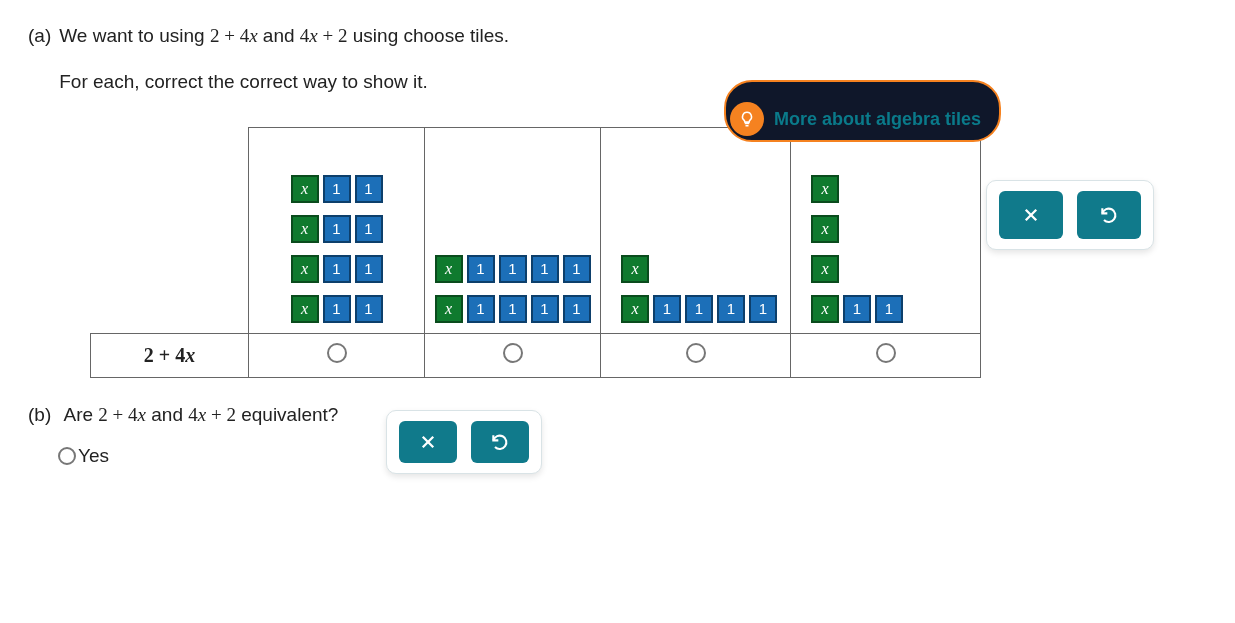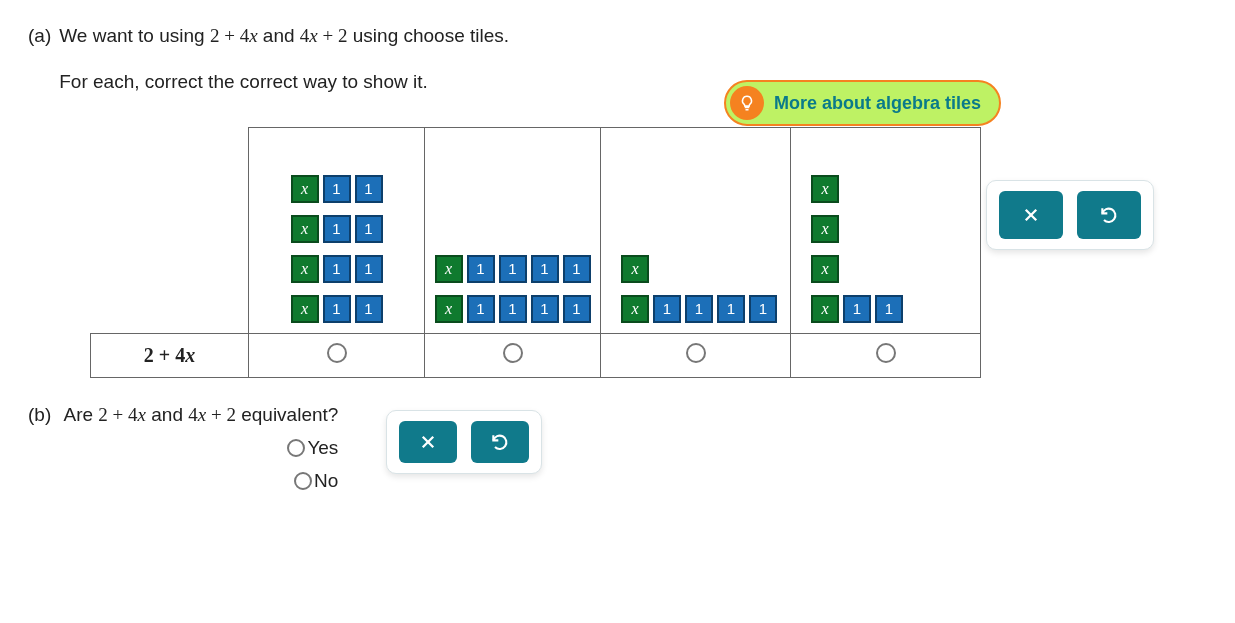--- a/index.html
+++ b/index.html
@@ -16,29 +16,29 @@
   .part-label { margin-right: 8px; }
   .prompt-a { line-height: 1.7; }
   .italic-x { font-style: italic; font-family: "Times New Roman", serif; }
   .math { font-family: "Times New Roman", serif; }
 
   .more-pill {
     display: inline-flex;
     align-items: center;
     border: 2px solid #f58220;
     border-radius: 28px;
-    padding: 4px 18px 4px 4px;
+    padding: 20px 18px 4px 4px;
     color: #0a7a8a;
     font-weight: bold;
     font-size: 18px;
     cursor: pointer;
     position: absolute;
     left: 696px;
     top: 60px;
-    background: #bef264;
+    background: #0f172a;
   }
   .bulb-circle {
     width: 34px; height: 34px; border-radius: 50%;
     background: #f58220; display: inline-flex;
     align-items: center; justify-content: center;
     margin-right: 10px; color: #fff;
   }
   .bulb-svg { width: 18px; height: 18px; }
 
   .top-area { position: relative; }
@@ -164,21 +164,21 @@
   }
 
   .part-b {
     margin-top: 26px;
     display: flex;
     align-items: flex-start;
     gap: 8px;
   }
   .part-b-left { margin-right: 40px; }
   .yn-options { margin-left: 30px; margin-top: 4px; font-size: 19px; }
-  .yn-row { margin-top: 11px; text-align: right; }
+  .yn-row { margin-top: 19px; }
 
   .undo-svg { width: 20px; height: 20px; }
   .x-svg { width: 18px; height: 18px; }
 </style>
 </head>
 <body>
 
 <div class="top-area">
 
   <div class="row prompt-a">
@@ -311,21 +311,20 @@
   </tbody>
     </table>
 </div>
 
 <div class="part-b">
   <div class="part-b-left">
     <span class="part-label">(b)</span>
     <span>Are </span><span class="math">2 + 4</span><span class="italic-x">x</span><span> and </span><span class="math">4</span><span class="italic-x">x</span><span class="math"> + 2</span><span> equivalent?</span>
     <div class="yn-options">
       <div class="yn-row"><span class="radio-small"></span><span>Yes</span></div>
-      <div class="yn-row"><span class="radio-small"></span><span>No</span></div>
     </div>
   </div>
 
   <div class="action-group" style="margin-top:6px;">
     <button class="action-btn small">
       <svg class="x-svg" viewBox="0 0 24 24" stroke="#fff" stroke-width="3">
         <line x1="5" y1="5" x2="19" y2="19"></line>
           <line x1="19" y1="5" x2="5" y2="19"></line>
       </svg>
     </button>

